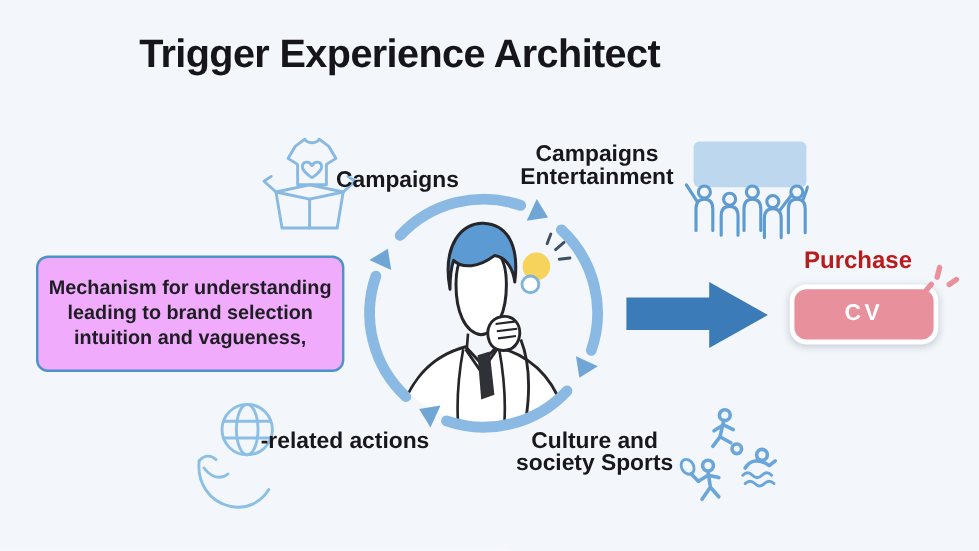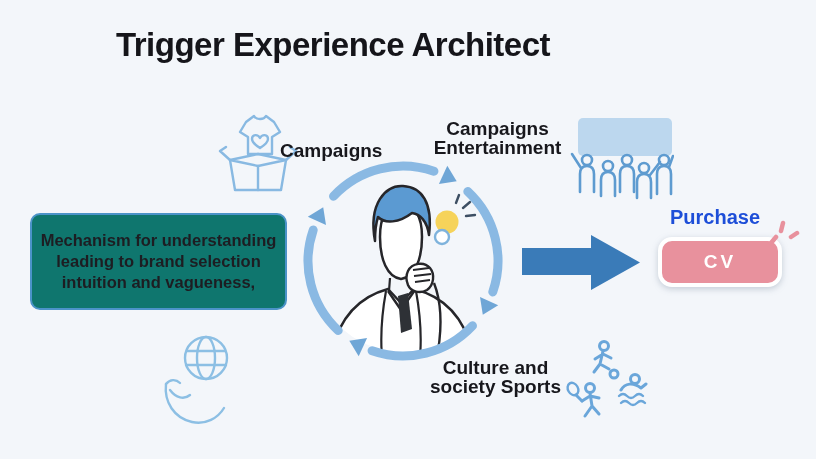--- a/index.html
+++ b/index.html
@@ -9,31 +9,31 @@
     font-family:"Liberation Sans","DejaVu Sans",sans-serif;
     color:#1a1a1e;
   }
   .abs{position:absolute;}
   .title{
     left:0;top:26px;width:666px;text-align:center;
     font-size:33px;font-weight:800;letter-spacing:-0.5px;color:#15151a;
   }
   .mech-box{
     left:30px;top:213px;width:257px;height:97px;box-sizing:border-box;
-    background:#0f766e;border:2.5px solid #4b93c8;border-radius:10px;
+    background:#f0abfc;border:2.5px solid #4b93c8;border-radius:10px;
     display:flex;flex-direction:column;justify-content:center;align-items:center;
     font-size:16.5px;font-weight:bold;line-height:1.26;text-align:center;color:#1d1d22;
   }
   .node-label{
     font-weight:bold;font-size:19px;line-height:1.02;text-align:center;color:#17171c;
     white-space:nowrap;
   }
   .purchase-label{
     left:650px;top:206px;width:130px;text-align:center;
-    font-size:20px;font-weight:800;color:#1d4ed8;
+    font-size:20px;font-weight:800;color:#b91c1c;
   }
   .cv-badge{
     left:658px;top:237px;width:124px;height:50px;box-sizing:border-box;
     background:#e8919d;border:4px solid #ffffff;border-radius:14px;
     box-shadow:0 2px 6px rgba(110,125,150,0.35);
     display:flex;align-items:center;justify-content:center;
     font-size:19px;font-weight:bold;letter-spacing:3px;color:#ffffff;
   }
   svg{display:block;}
 </style>
@@ -123,20 +123,21 @@
 
   <svg class="abs" style="left:162px;top:332px" width="82" height="96" viewBox="0 0 82 96" fill="none" stroke="#8cbfe4" stroke-width="2.4" stroke-linecap="round">
     <circle cx="44" cy="26" r="21"></circle>
     <ellipse cx="44" cy="26" rx="9" ry="21"></ellipse>
     <path d="M25,19 L63,19 M24,33 L64,33"></path>
     <path d="M4,52 C2,70 12,86 30,90 C44,93 56,86 62,76"></path>
     <path d="M4,52 C8,47 14,47 18,51"></path>
     <path d="M8,58 C14,66 22,68 28,63"></path>
   </svg>
   <div class="abs node-label" style="left:205px;top:358px;width:165px">
+    <div>-related actions</div>
   </div>
 
   <div class="abs node-label" style="left:413px;top:358px;width:165px">
     <div>Culture and</div>
     <div>society Sports</div>
   </div>
   <svg class="abs" style="left:563px;top:338px" width="85" height="88" viewBox="0 0 85 88" fill="none" stroke="#6aa6da" stroke-width="3" stroke-linecap="round" stroke-linejoin="round">
 
     <circle cx="41" cy="8" r="4.5"></circle>
     <path d="M40,13 L37,26 M40,16 L32,21 M40,16 L48,20 M37,26 L31,34 M37,26 L46,31"></path>

